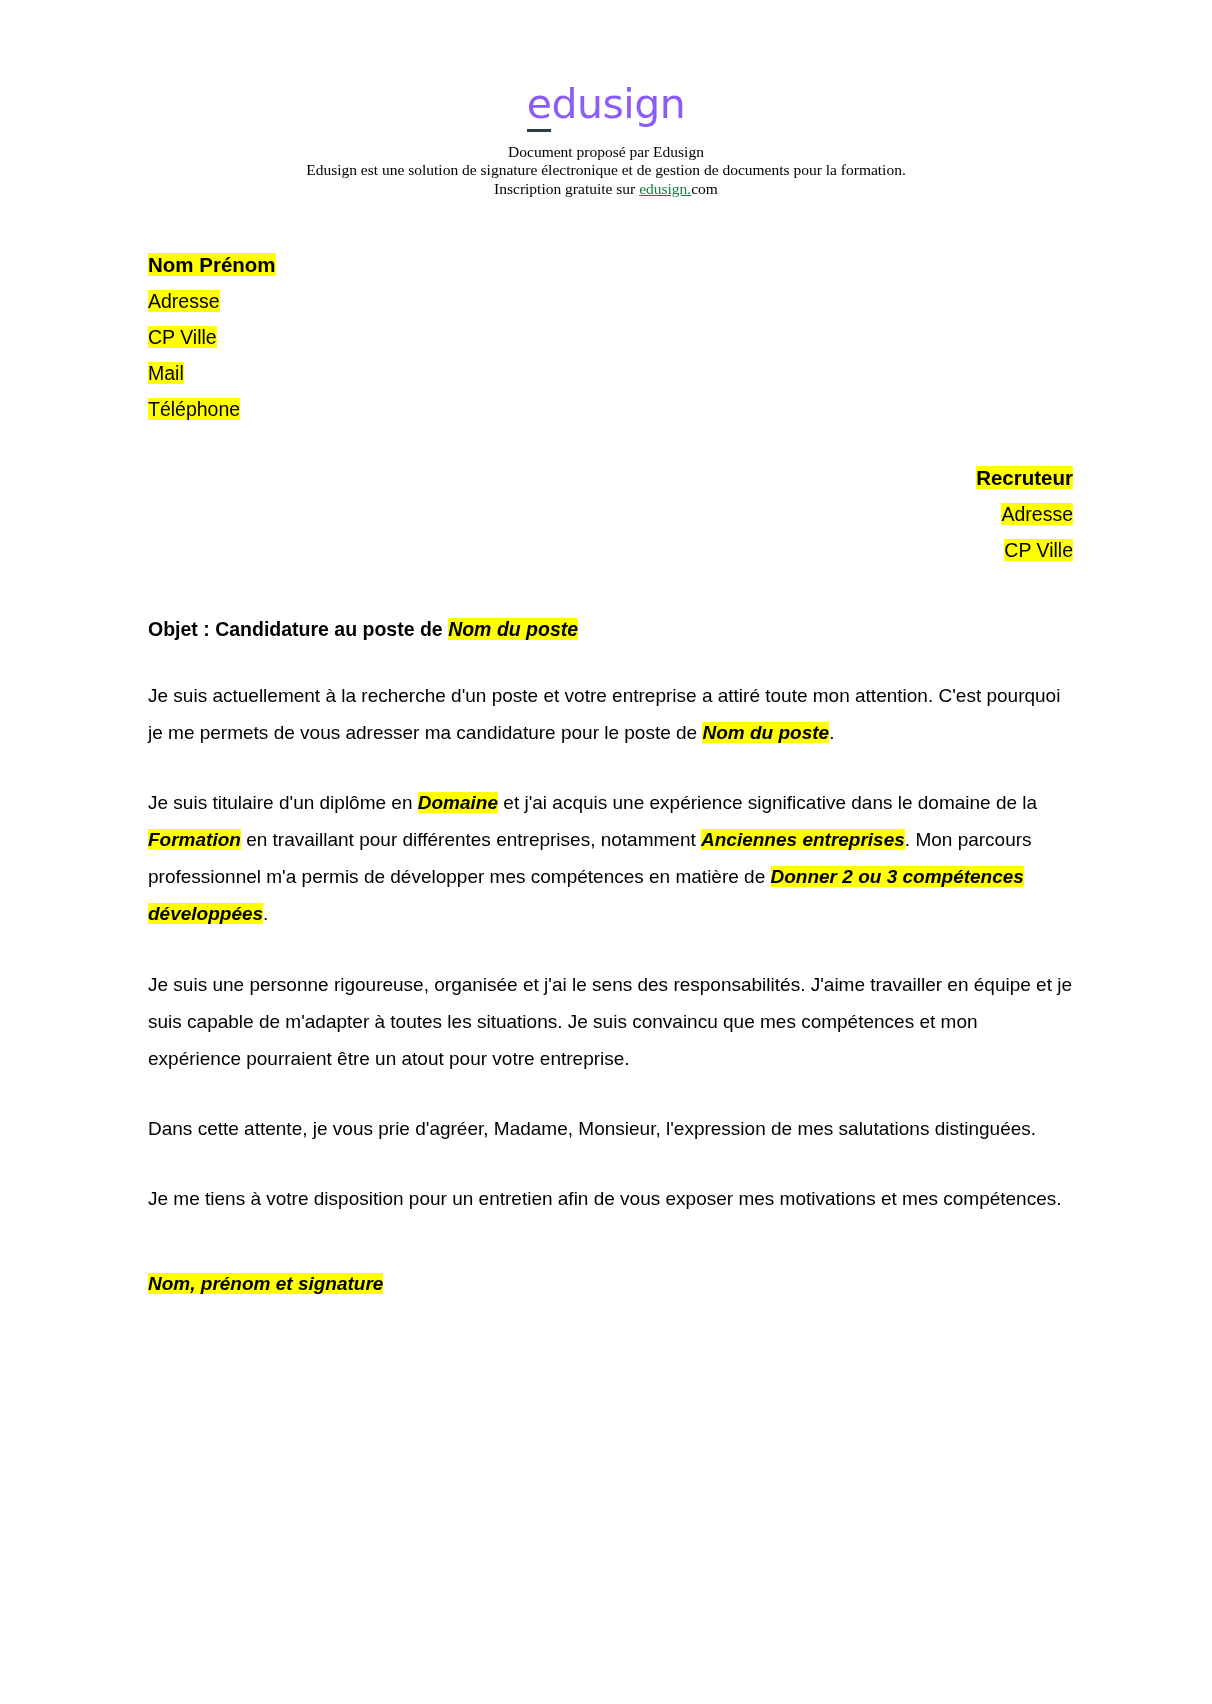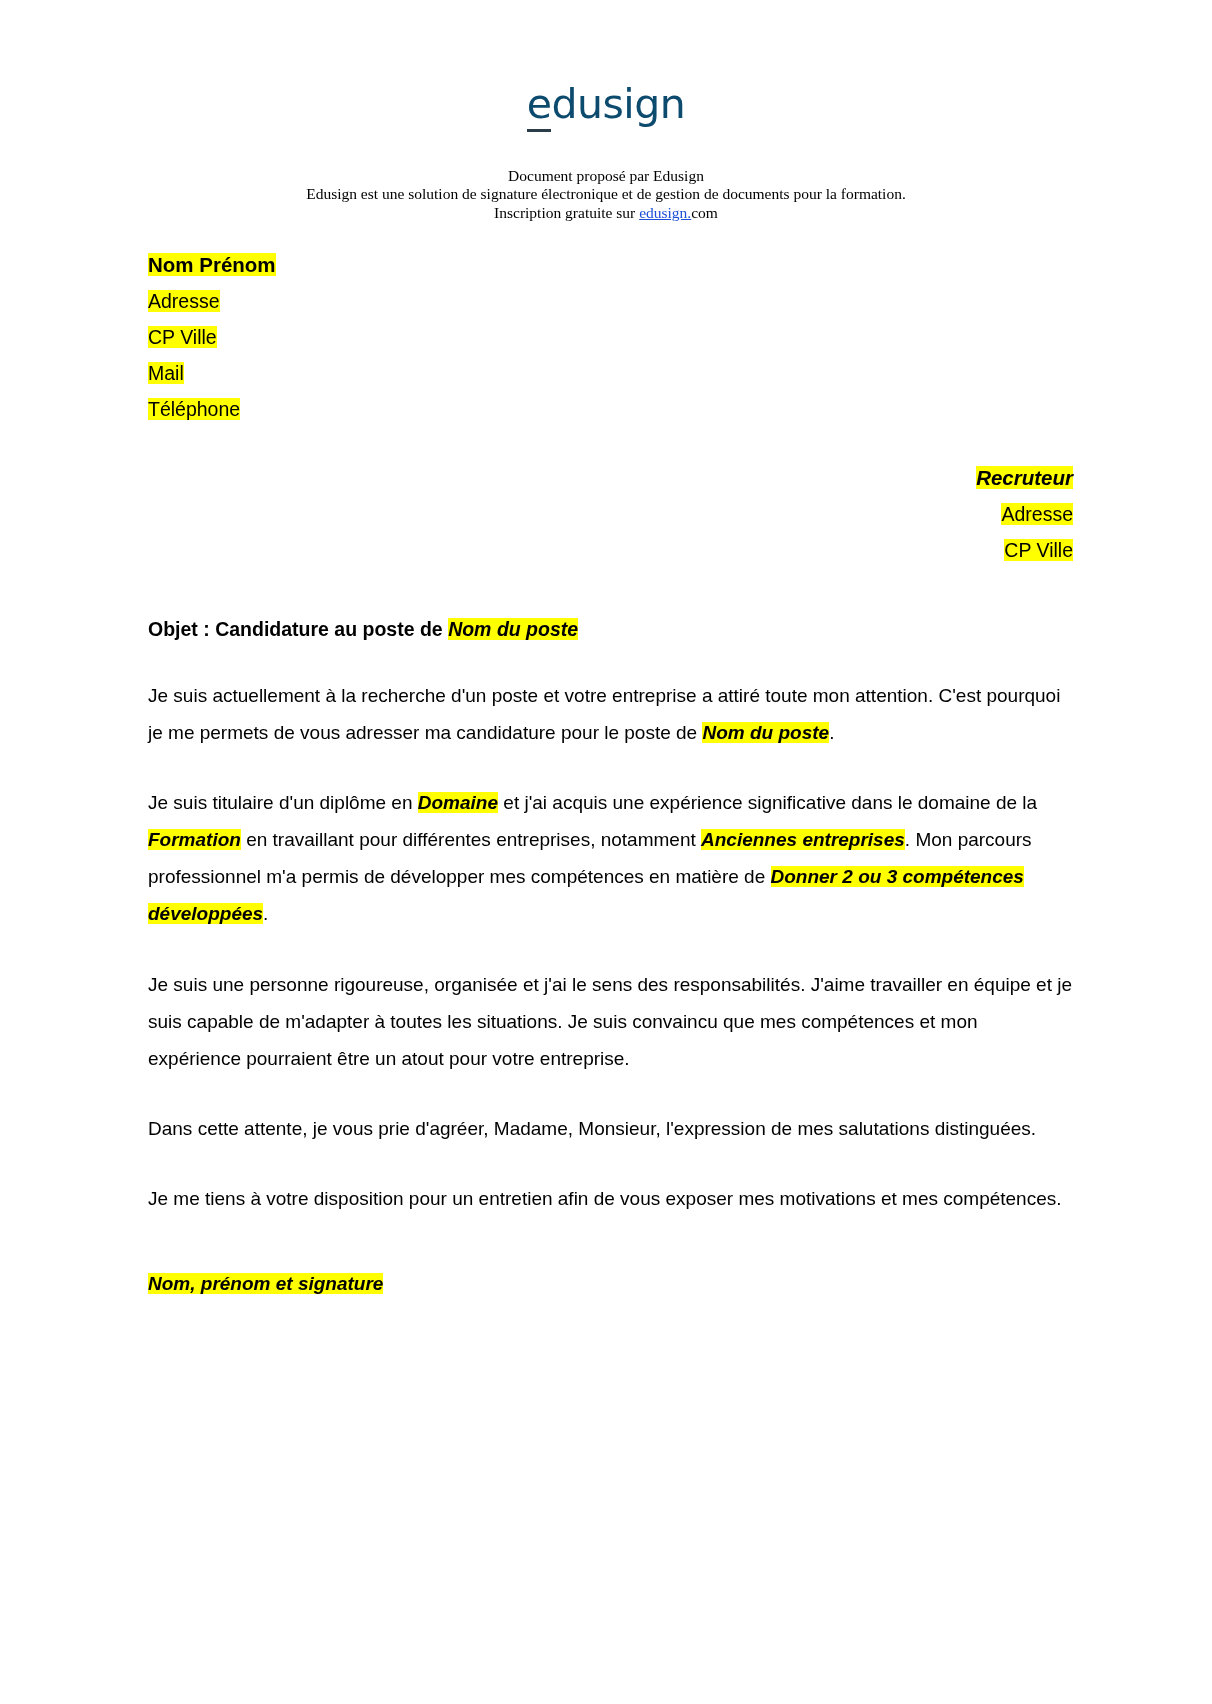--- a/index.html
+++ b/index.html
@@ -25,39 +25,39 @@
   .logo-wrap {
     text-align: center;
     padding-top: 84px;
   }
   .logo {
     display: inline-block;
     font-family: "DejaVu Sans", sans-serif;
     font-size: 41px;
     font-weight: 500;
     letter-spacing: -0.5px;
-    color: #0c4a6e;
+    color: #8b5cf6;
     line-height: 1;
   }
   .logo .logo-e {
     border-bottom: 3px solid #2b3d48;
     padding-bottom: 1px;
   }
 
   .header-note {
-    margin-top: 42px;
+    margin-top: 18px;
     text-align: center;
     font-family: "Liberation Serif", serif;
     font-size: 15.5px;
     line-height: 1.18;
     color: #000000;
   }
   .header-note div { white-space: nowrap; }
   .header-link {
-    color: #1d4ed8;
+    color: #15803d;
     text-decoration: underline;
   }
 
   
   .letter {
     position: absolute;
     left: 148px;
     right: 139px;
     top: 246px;
   }
@@ -80,21 +80,20 @@
 
   .recipient {
     margin-top: 32px;
     text-align: right;
     font-size: 19.5px;
     line-height: 1.84;
   }
   .recipient .rec-title {
     font-weight: bold;
     font-size: 20.5px;
-    font-style: italic;
   }
 
   .objet {
     margin-top: 46px;
     font-size: 19.5px;
     font-weight: bold;
     line-height: 1.5;
   }
   .objet .ph {
     font-style: italic;

